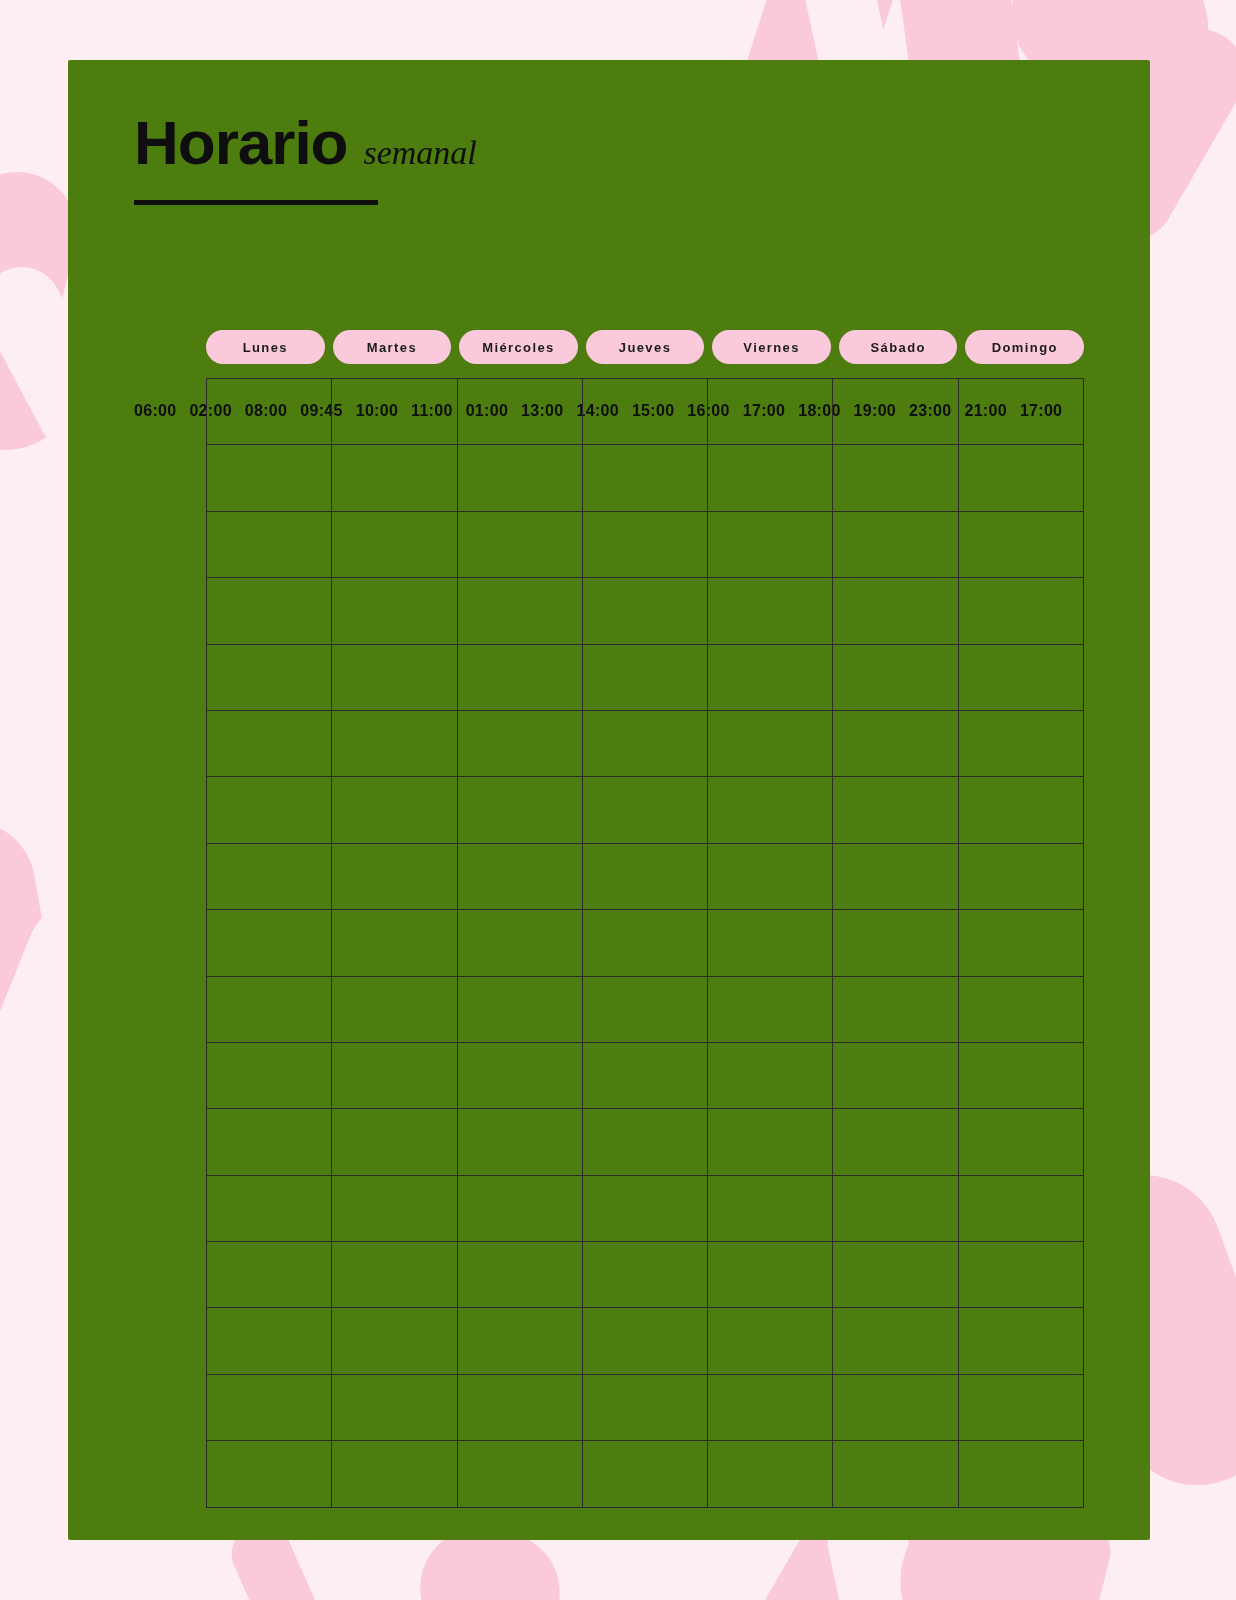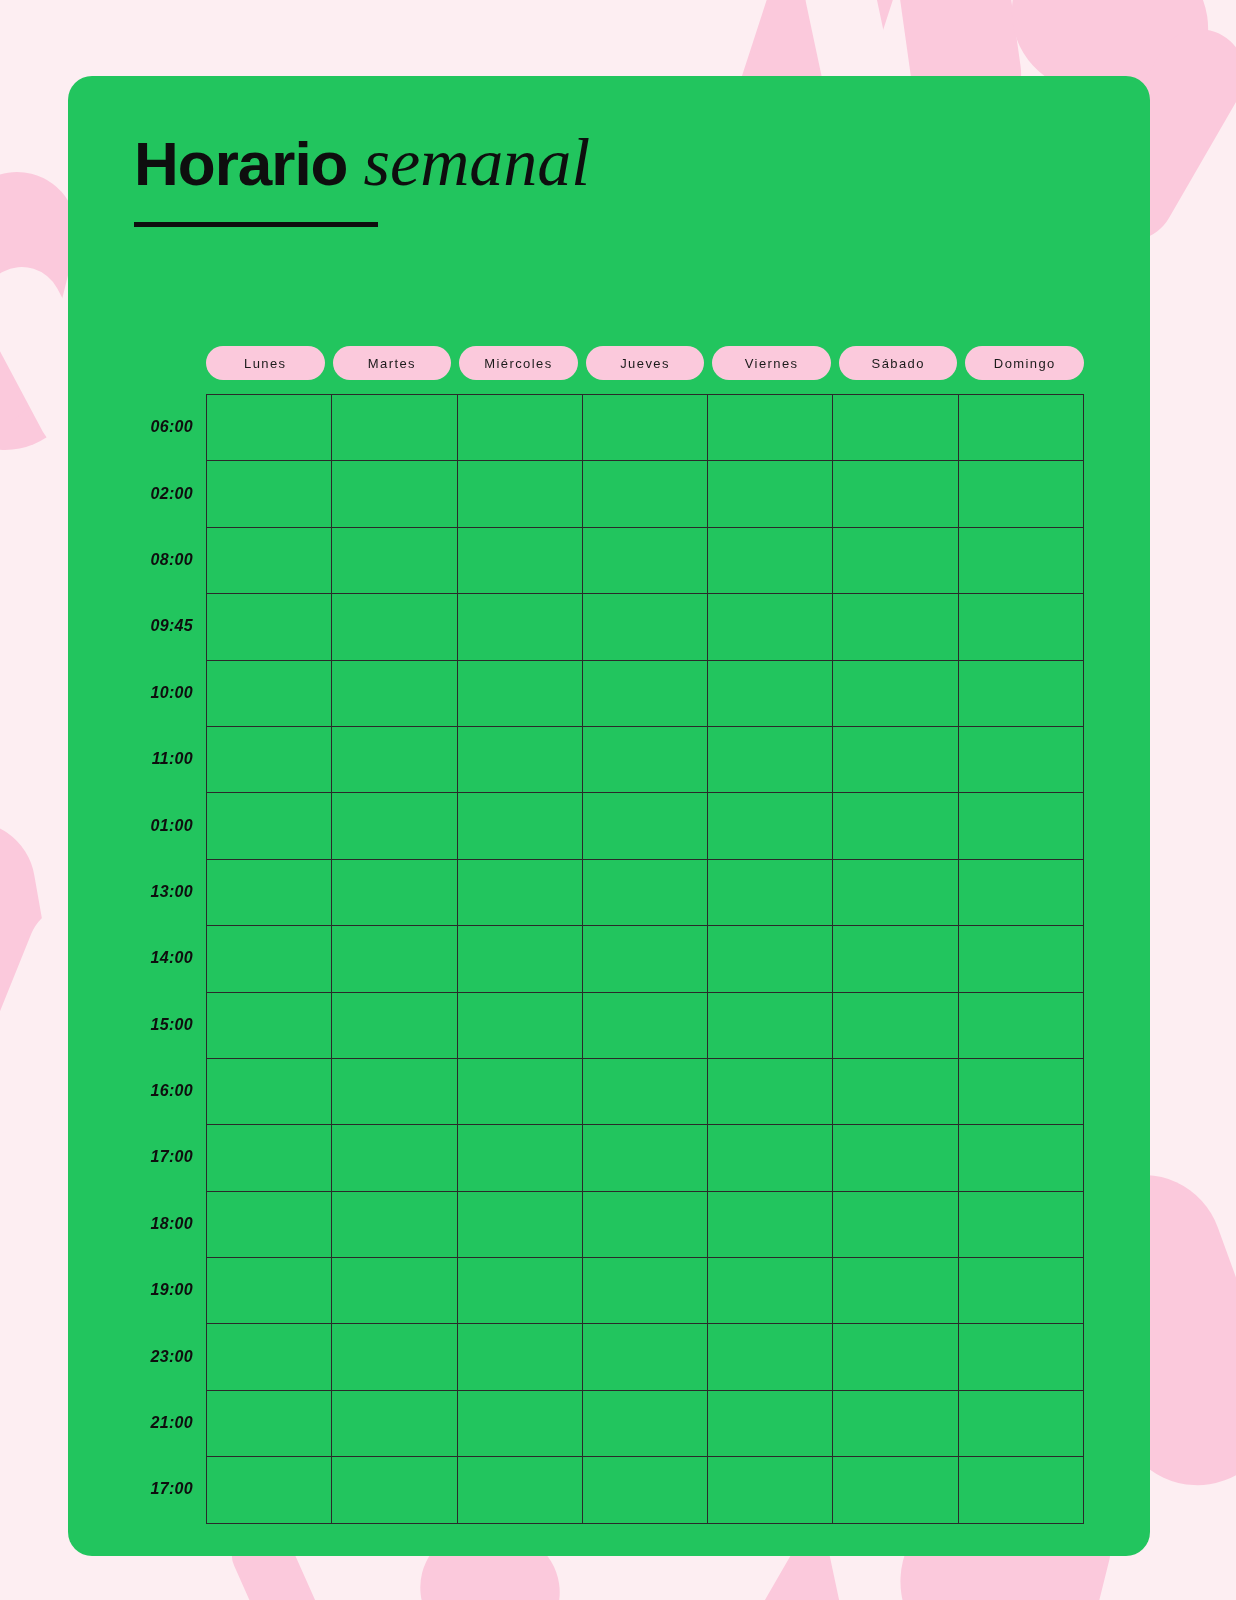--- a/index.html
+++ b/index.html
@@ -48,25 +48,25 @@
   .p13 { width: 120px; height: 280px; border-radius: 60px; top: 1450px; left: 780px; transform: rotate(30deg); }
   .p14 { width: 80px; height: 200px; border-radius: 45px; top: 1500px; left: 840px; transform: rotate(-12deg); background:#fdeef2; }
   .p15 { width: 200px; height: 170px; border-radius: 100px 40px 100px 100px; top: 1500px; left: 900px; transform: rotate(14deg); }
   .p16 { width: 140px; height: 120px; border-radius: 70px; top: 1530px; left: 420px; transform: rotate(14deg); }
   .p17 { width: 60px; height: 150px; border-radius: 35px; top: 1520px; left: 250px; transform: rotate(-24deg); }
 
   
   .sheet {
     position: absolute;
     left: 68px;
-    top: 76px;
+    top: 60px;
     width: 1082px;
     height: 1480px;
-    background: #22c55e;
-    border-radius: 24px;
+    background: #4d7c0f;
+    border-radius: 2px;
     z-index: 5;
   }
 
   .title-block {
     position: absolute;
     left: 66px;
     top: 52px;
   }
   .title-row {
     display: flex;
@@ -77,21 +77,21 @@
     font-family: "Liberation Sans", sans-serif;
     font-weight: bold;
     font-size: 62px;
     letter-spacing: -1px;
     color: #0e0e0e;
     line-height: 1;
   }
   .title-sub {
     font-family: "Liberation Serif", serif;
     font-style: italic;
-    font-size: 68px;
+    font-size: 34px;
     color: #0e0e0e;
     line-height: 1;
   }
   .title-rule {
     margin-top: 26px;
     width: 244px;
     height: 5px;
     background: #0e0e0e;
   }
 
@@ -112,33 +112,32 @@
     height: 34px;
     border-radius: 17px;
     background: #fbc9dc;
     display: flex;
     align-items: center;
     justify-content: center;
     font-size: 13px;
     letter-spacing: 1.4px;
     color: #1b1b1b;
     font-family: "Liberation Sans", sans-serif;
+    font-weight: bold;
   }
 
   .grid-wrap {
     display: flex;
     margin-top: 14px;
   }
   .time-col {
     width: 72px;
     flex: 0 0 72px;
     display: flex;
-    flex-direction: column;
     padding-top: 0;
-    font-style: italic;
   }
   .time-cell {
     height: 66.4px;
     display: flex;
     align-items: center;
     justify-content: flex-end;
     padding-right: 13px;
     font-size: 16px;
     font-weight: bold;
     color: #0e0e0e;

